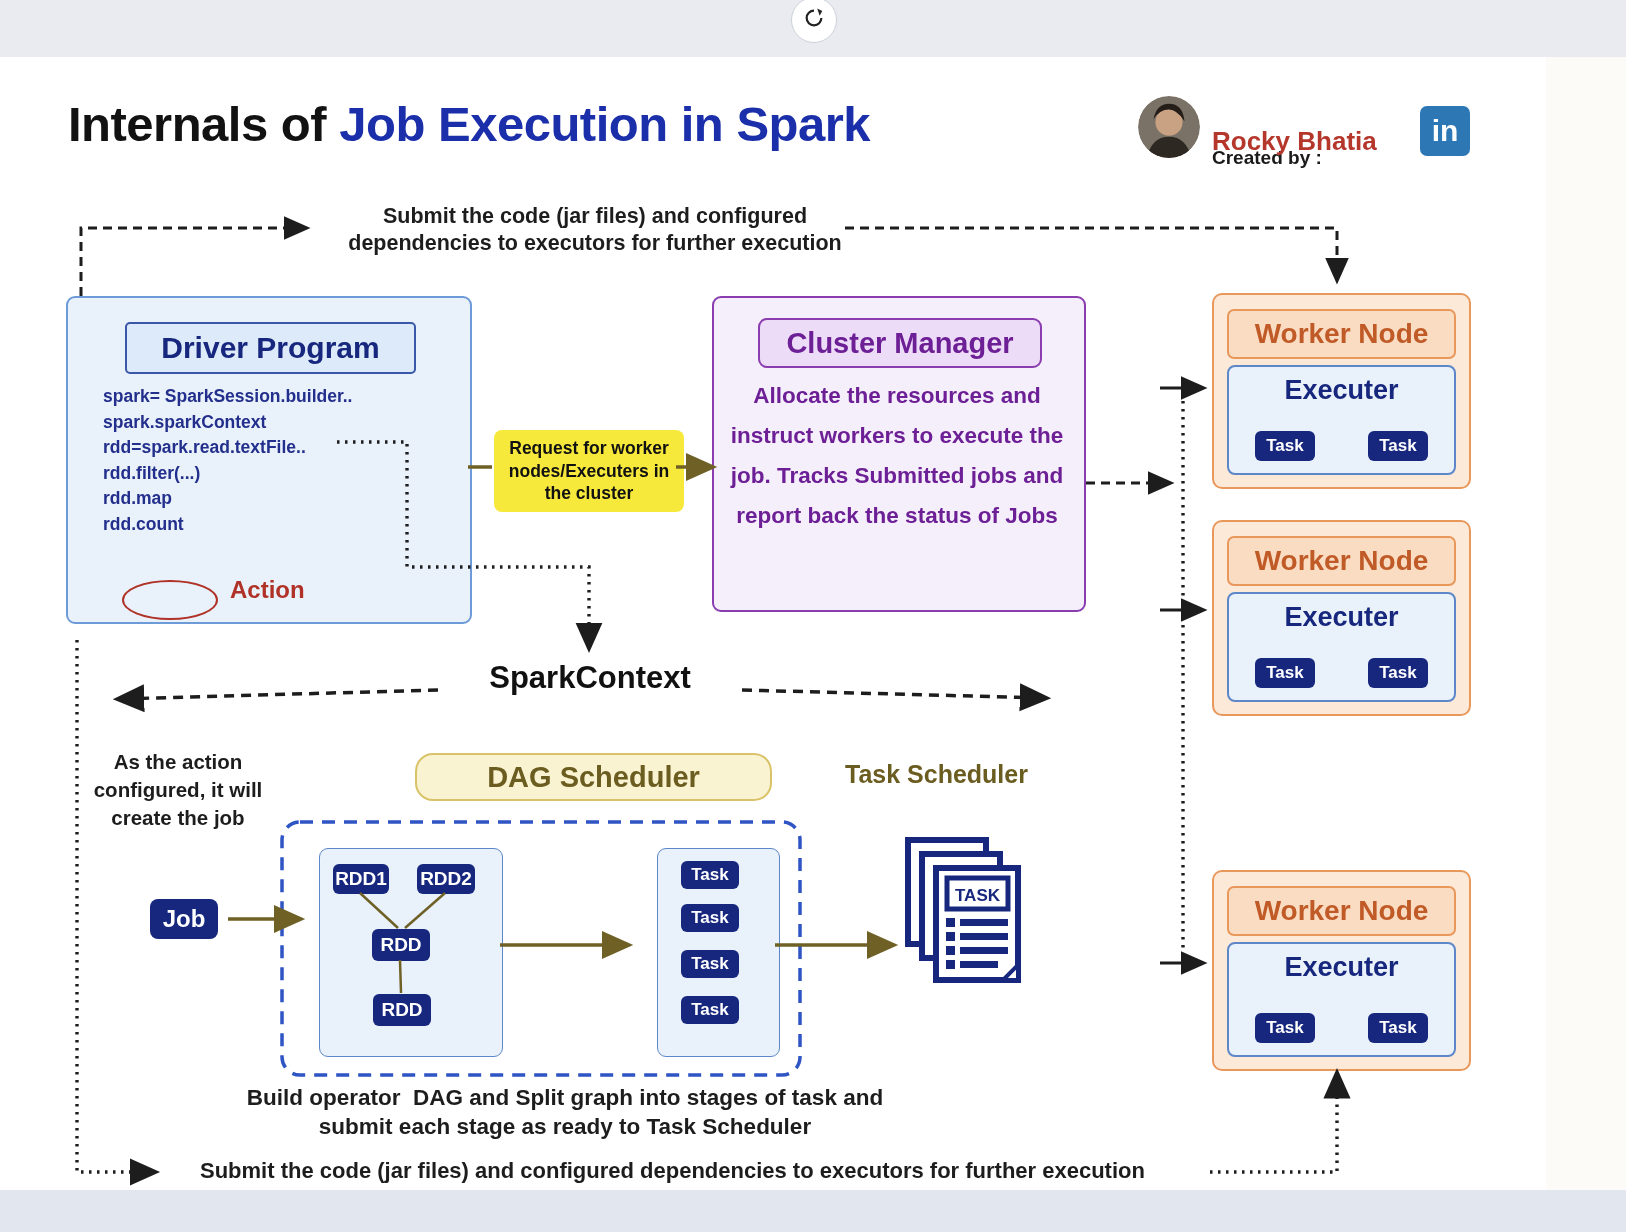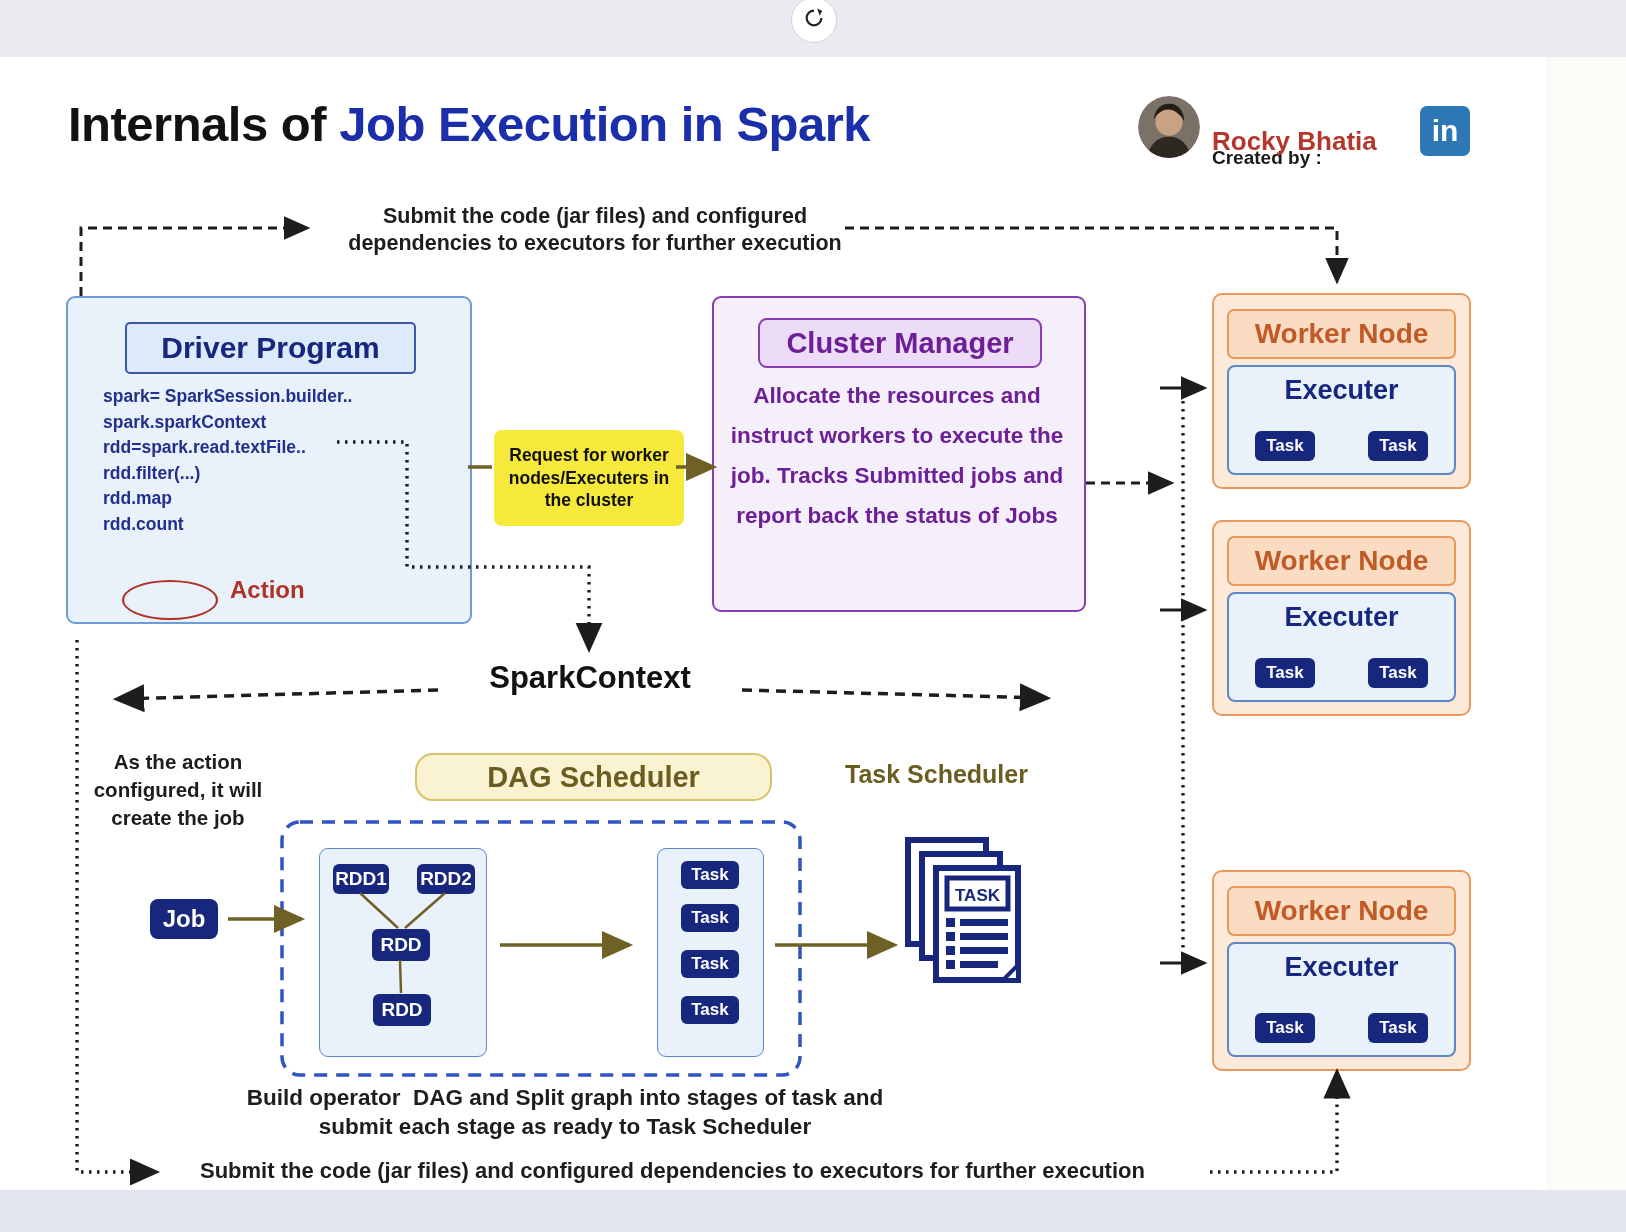--- a/index.html
+++ b/index.html
@@ -28,21 +28,21 @@
     border:2px solid #6d9bd8;border-radius:9px;}
   .driver-chip{left:125px;top:322px;width:287px;height:48px;background:#ddeafa;
     border:2px solid #3a57a8;border-radius:5px;color:#17277e;font-size:30px;font-weight:700;
     display:flex;align-items:center;justify-content:center;}
   .code{left:82px;top:384px;font-size:17.5px;font-weight:800;color:#232f8c;line-height:25.5px;margin-left:21px;}
   .code span{display:block;}
   .action-ellipse{left:122px;top:580px;width:92px;height:36px;border:2.5px solid #b03226;border-radius:50%;}
   .action-label{left:230px;top:576px;font-size:24px;font-weight:800;color:#b03226;}
   
   .req-chip{left:494px;top:430px;width:178px;background:#f7e93c;border-radius:8px;
-    padding:14px 6px;font-size:17.5px;line-height:22.5px;font-weight:800;color:#111;text-align:center;}
+    padding:7px 6px;font-size:17.5px;line-height:22.5px;font-weight:800;color:#111;text-align:center;}
   
   .cm-box{left:712px;top:296px;width:370px;height:312px;background:#f5eefb;
     border:2px solid #8a3dae;border-radius:9px;}
   .cm-chip{left:758px;top:318px;width:280px;height:46px;background:#eddcf8;border:2px solid #8a3dae;
     border-radius:9px;color:#6d1f96;font-size:29px;font-weight:800;display:flex;align-items:center;justify-content:center;}
   .cm-desc{left:726px;top:376px;width:342px;font-size:22.5px;line-height:40px;font-weight:800;
     color:#6d1f96;text-align:center;}
   
   .wn{width:255px;background:#fce9d8;border:2px solid #e9985c;border-radius:10px;left:1212px;}
   .wn-chip{position:absolute;left:13px;right:13px;top:14px;height:46px;background:#f9dcc2;
@@ -56,21 +56,21 @@
   
   .spark-ctx{left:450px;top:660px;width:280px;font-size:31px;font-weight:800;color:#111;text-align:center;white-space:nowrap;}
   
   .dag-chip{left:415px;top:753px;width:353px;height:44px;background:#faf3d2;border:2px solid #d9c368;
     border-radius:18px;color:#6b5c20;font-size:29px;font-weight:800;display:flex;align-items:center;justify-content:center;}
   .task-sched{left:845px;top:760px;font-size:25px;font-weight:800;color:#6b5c20;white-space:nowrap;}
   .action-note{left:88px;top:748px;width:180px;font-size:20.5px;line-height:28px;}
   .job-badge{left:150px;top:899px;width:68px;height:40px;background:#17277e;border-radius:8px;
     color:#fff;font-size:24px;font-weight:800;display:flex;align-items:center;justify-content:center;}
   
-  .stage{background:#e9f1fb;border:1.5px solid #5d87c8;border-radius:9px;}
+  .stage{background:#e9f1fb;border:1.5px solid #5d87c8;border-radius:9px;padding-left:16px;}
   .stage1{left:319px;top:848px;width:166px;height:207px;}
   .stage2{left:657px;top:848px;width:105px;height:207px;}
   .rdd{position:absolute;background:#17277e;border-radius:6px;color:#fff;font-size:19px;font-weight:800;
     display:flex;align-items:center;justify-content:center;}
   .stask{position:absolute;left:23px;width:58px;height:28px;background:#17277e;border-radius:6px;
     color:#fff;font-size:17px;font-weight:800;display:flex;align-items:center;justify-content:center;}
   .launch{left:860px;top:993px;width:210px;font-size:21px;line-height:27px;}
   .build{left:215px;top:1083px;width:700px;font-size:22.5px;line-height:29px;white-space:pre-wrap;}
   .bottom-submit{left:200px;top:1158px;font-size:22px;font-weight:800;color:#1d1d1d;white-space:nowrap;}
   .top-submit{left:335px;top:203px;width:520px;font-size:21.5px;line-height:27px;}

